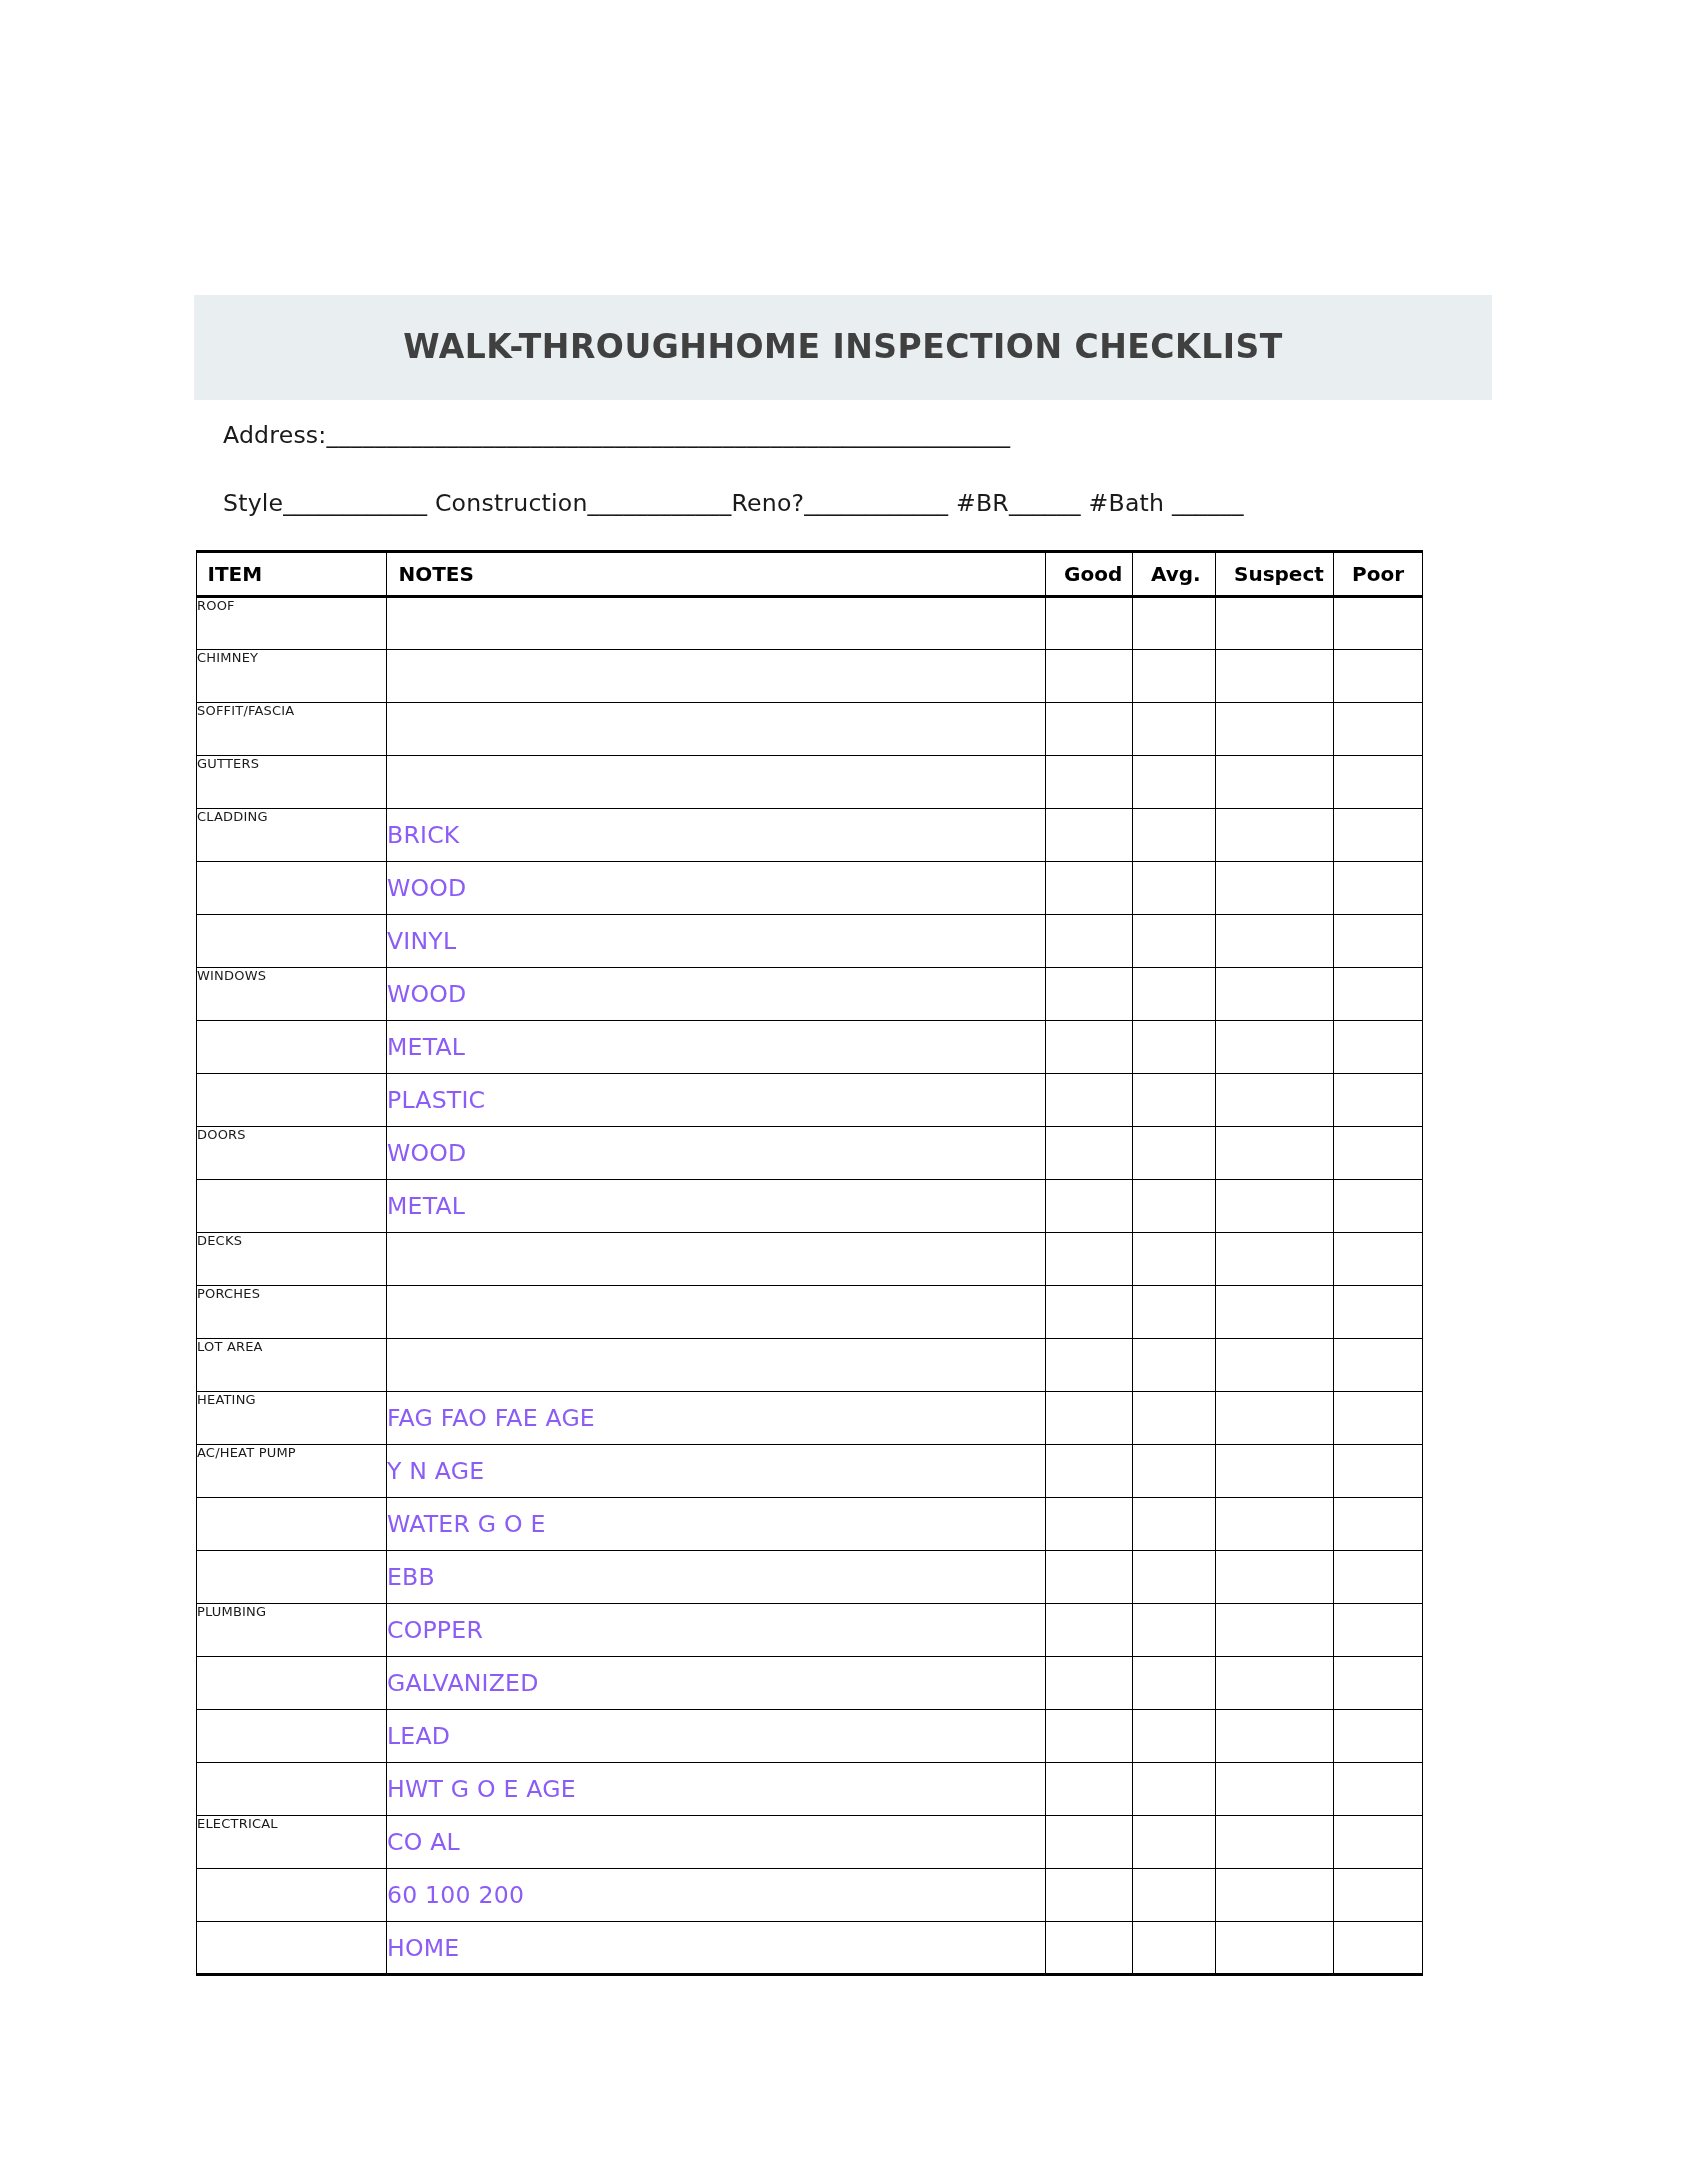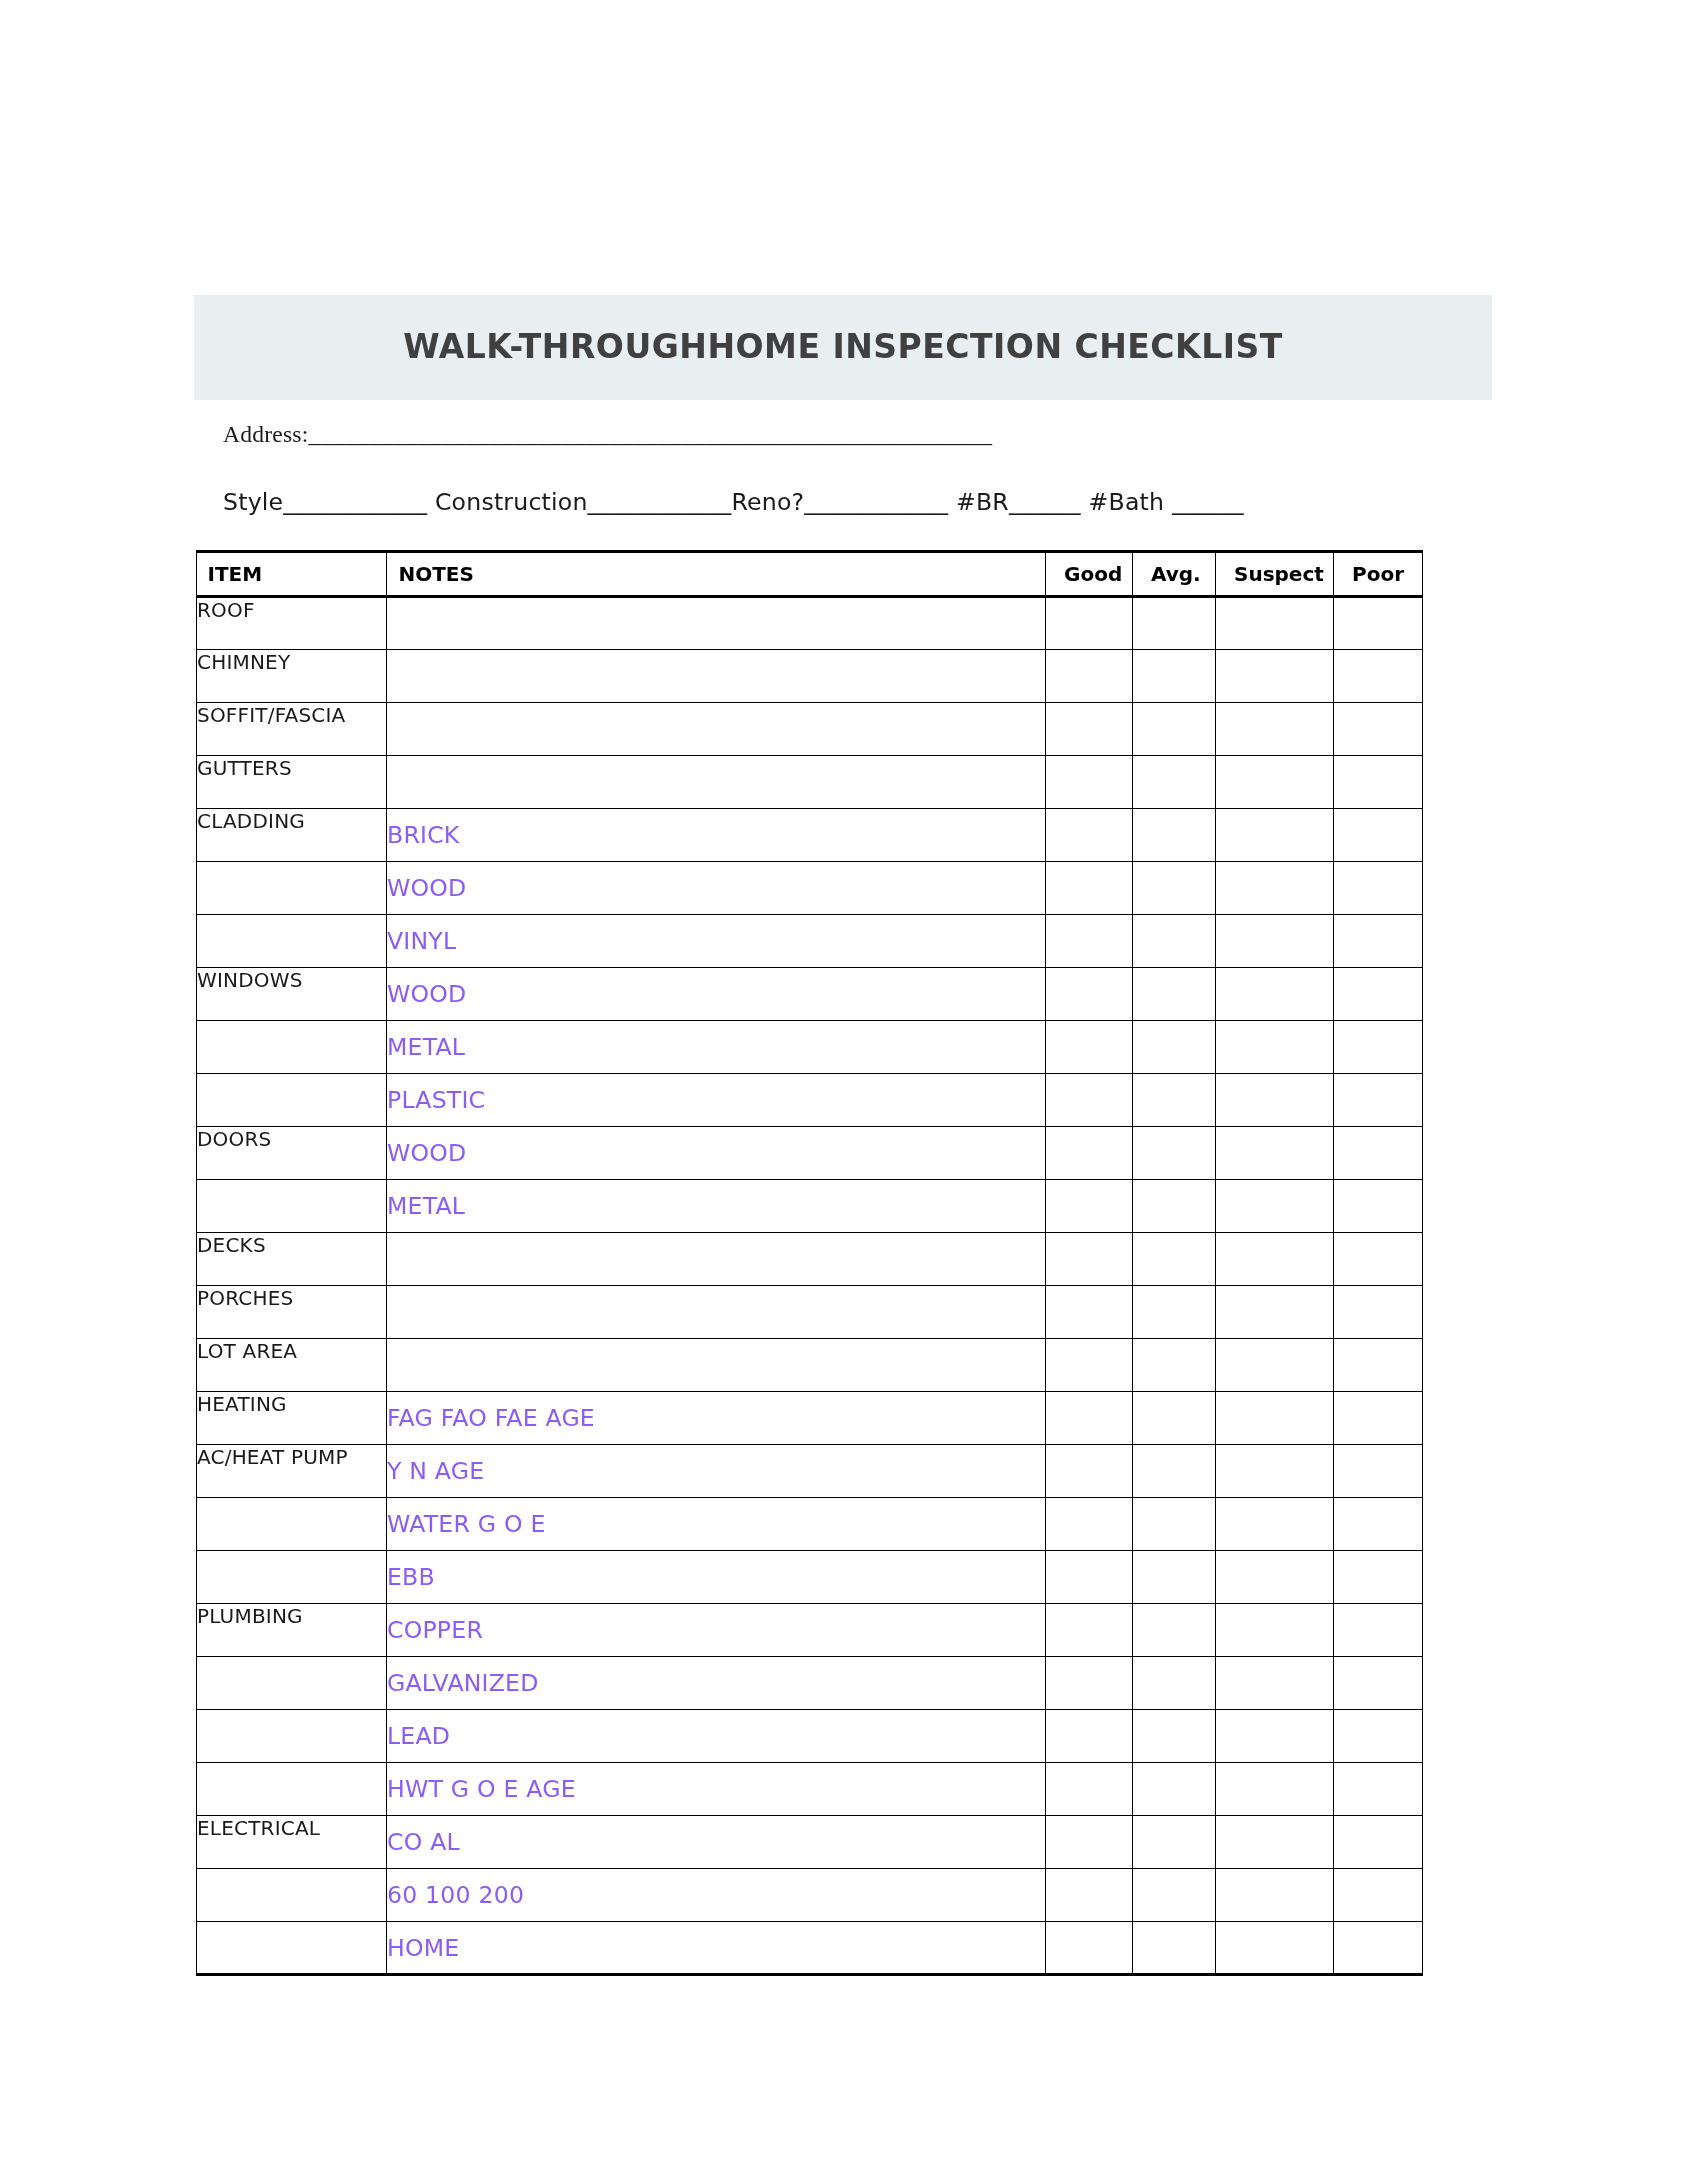--- a/index.html
+++ b/index.html
@@ -52,21 +52,21 @@
     left: 223px;
     top: 421px;
     width: 1223px;
   }
   .form-row {
     font-size: 23.6px;
     color: #1a1a1a;
     white-space: nowrap;
     letter-spacing: 0.2px;
   }
-  .form-row.address { margin-bottom: 40px; font-family: Liberation Serif, serif; }
+  .form-row.address { margin-bottom: 40px; }
 
   
   .sheet-table {
     position: absolute;
     left: 196px;
     top: 550px;
     width: 1226px;
     border-collapse: collapse;
     table-layout: fixed;
     background: #ffffff;
@@ -98,21 +98,21 @@
   col.w-notes  { width: 659px; }
   col.w-good   { width: 87px; }
   col.w-avg    { width: 83px; }
   col.w-susp   { width: 118px; }
   col.w-poor   { width: 89px; }
 
   .sheet-table tbody tr { height: 53px; }
   .sheet-table tbody td { height: 53px; }
 
   .cell-item {
-    font-size: 20px;
+    font-size: 13px;
     color: #1a1a1a;
     vertical-align: top;
     padding: 7.9px 0 0 10.5px;
     letter-spacing: 0.2px;
     white-space: nowrap;
     margin-left: 26px;
   }
   .cell-notes {
     font-size: 23.6px;
     color: #8b5cf6;

